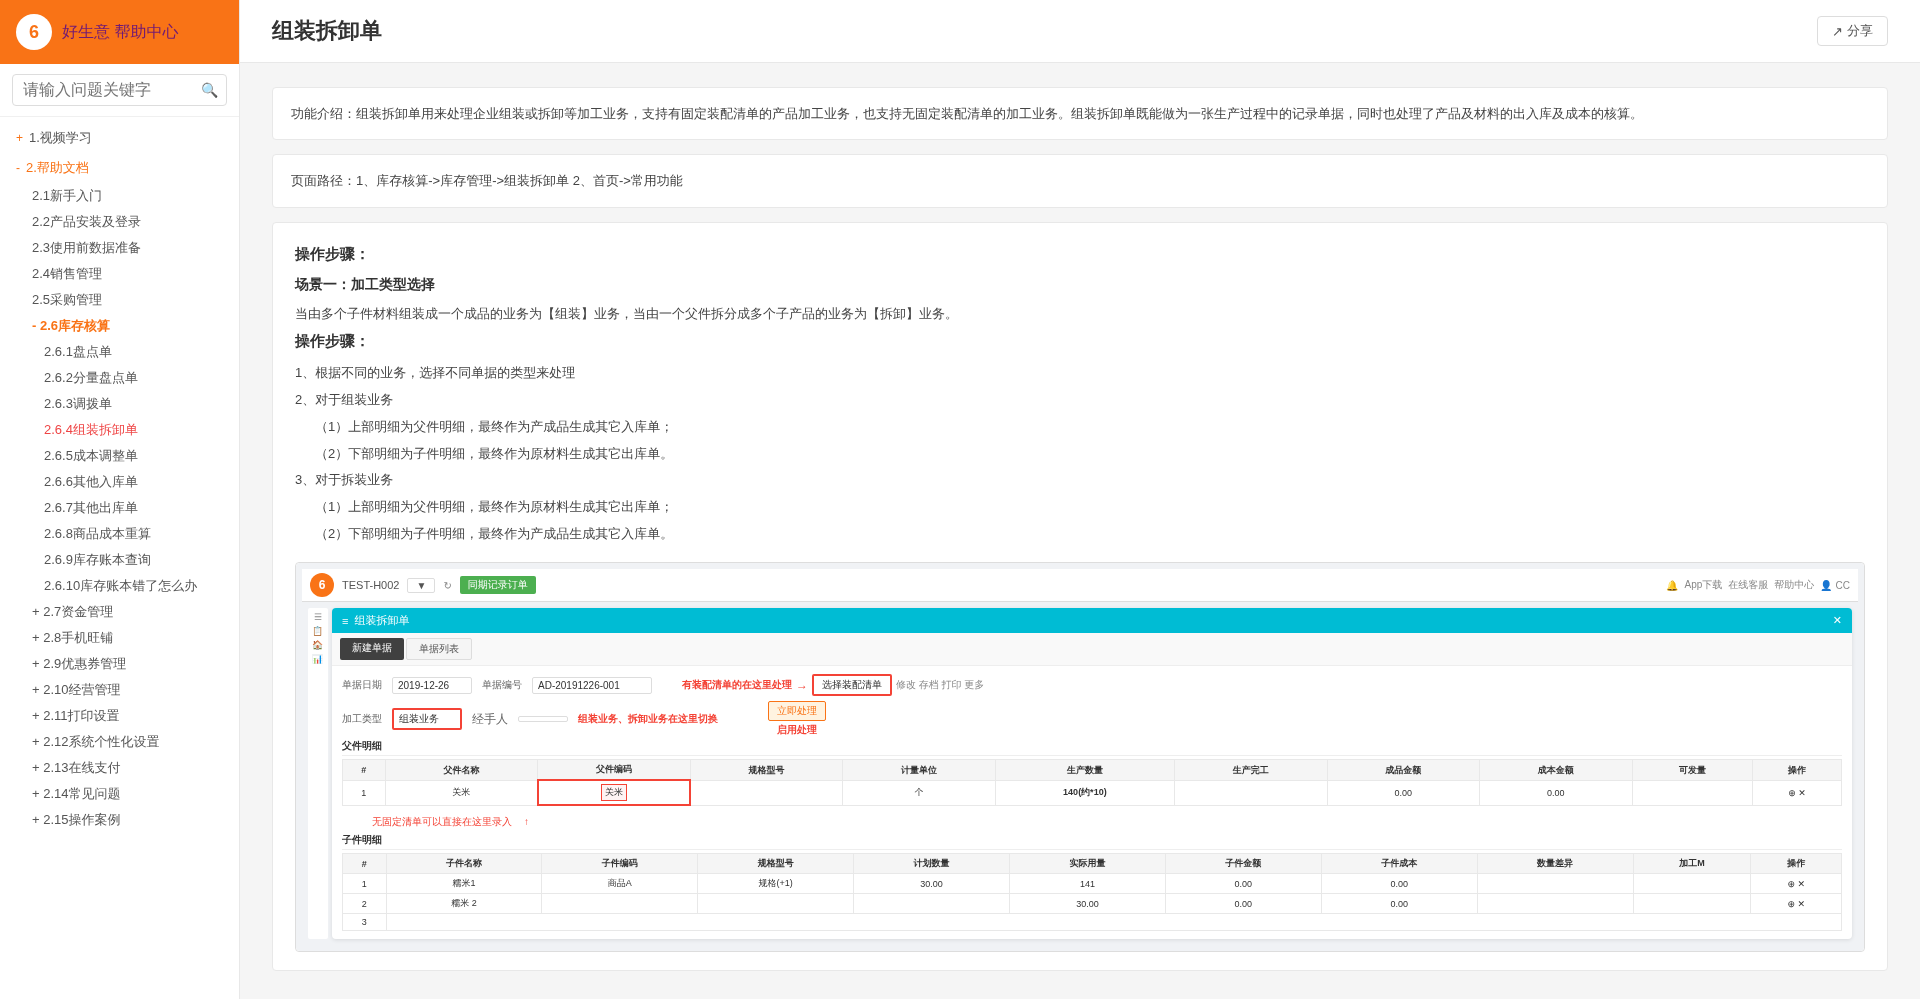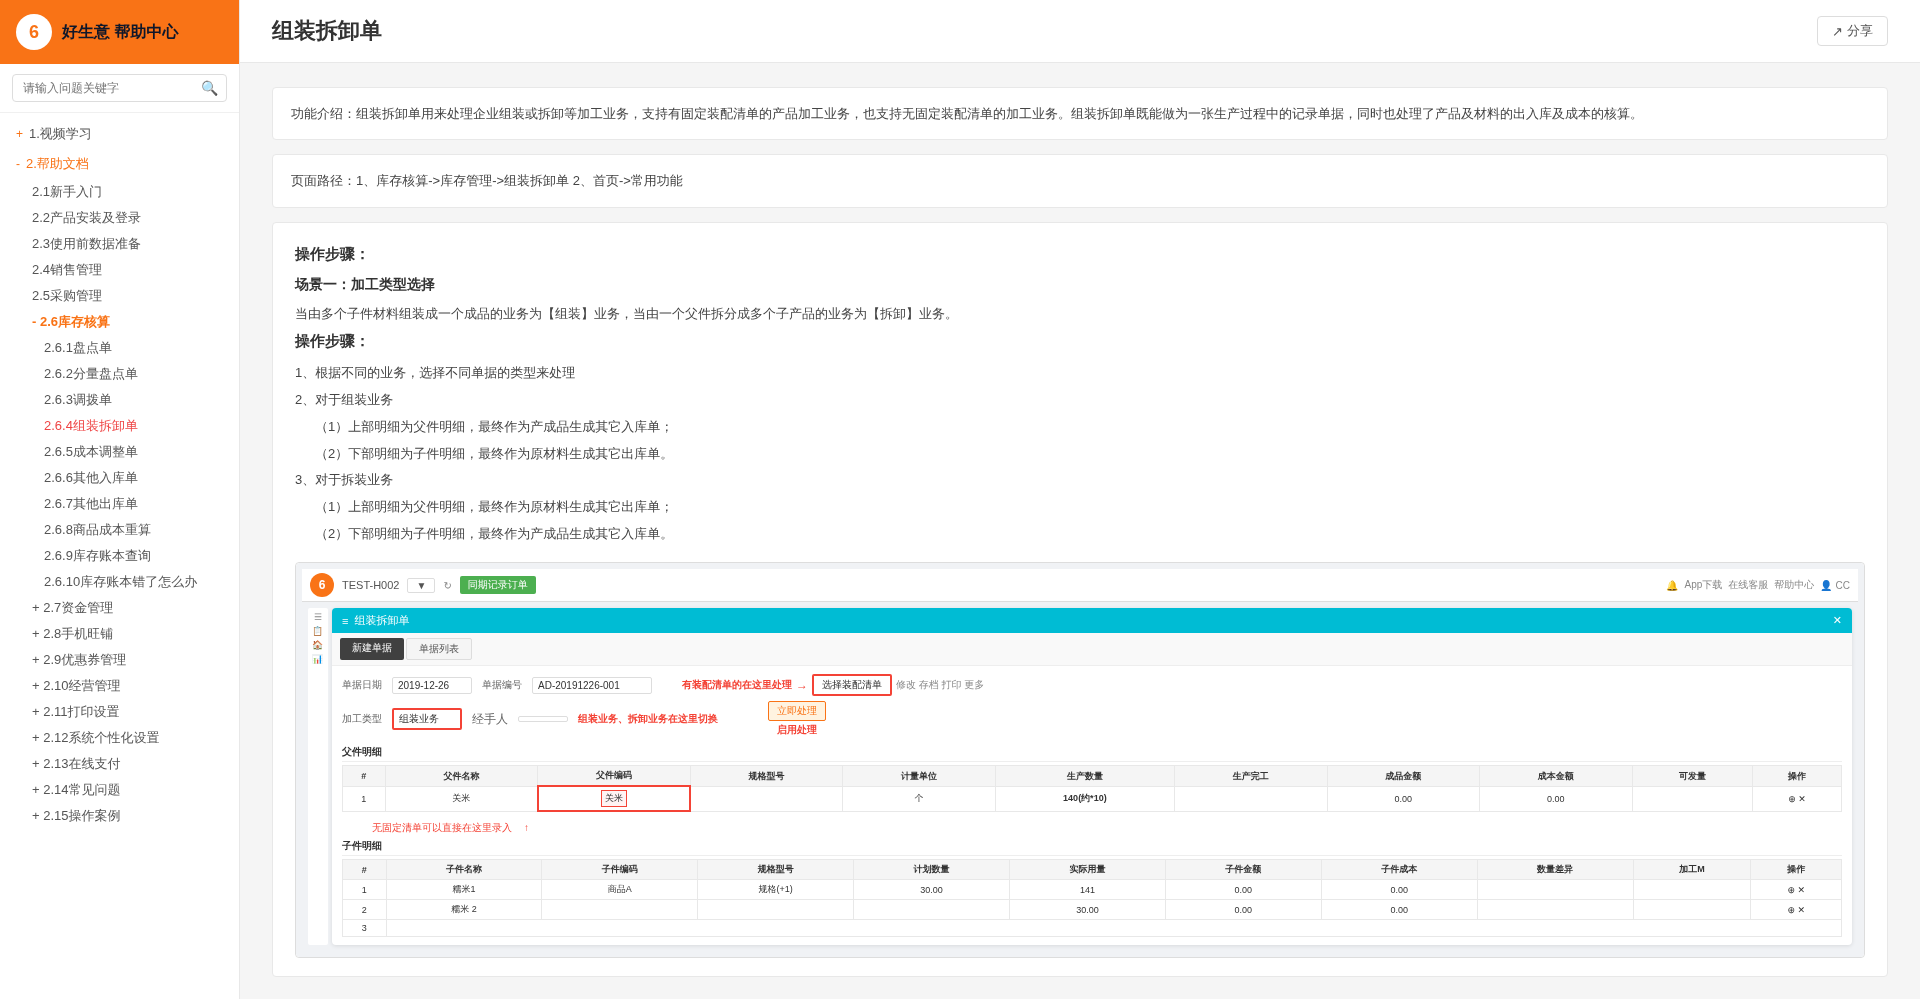--- a/index.html
+++ b/index.html
@@ -24,35 +24,35 @@
       flex-shrink: 0;
     }
     #logo-circle {
       width: 36px; height: 36px;
       background: #fff;
       border-radius: 50%;
       display: flex; align-items: center; justify-content: center;
       font-size: 18px; font-weight: bold; color: #f97316;
     }
     #app-title {
-      color: #0f172a;
+      color: #701a75;
       font-size: 16px;
-      font-weight: bold;
+      font-weight: normal;
     }
     #search-bar {
       padding: 10px 12px;
       border-bottom: 1px solid #f0f0f0;
       flex-shrink: 0;
     }
     #search-bar input {
       width: 100%;
       border: 1px solid #ddd;
       border-radius: 4px;
       padding: 6px 30px 6px 10px;
-      font-size: 12px;
+      font-size: 16px;
       outline: none;
       color: #999;
     }
     #search-bar-wrapper {
       position: relative;
     }
     #search-icon-span {
       position: absolute; right: 8px; top: 50%; transform: translateY(-50%);
       color: #999; font-size: 14px;
     }
@@ -392,21 +392,21 @@
                     <div style="position:relative;display:flex;align-items:center;gap:4px;margin-left:20px;">
                       <span style="color:#f44336;font-size:10px;font-weight:bold;white-space:nowrap;">有装配清单的在这里处理</span>
                       <div style="display:flex;align-items:center;gap:4px;">
                         <span style="color:#f44336;font-size:12px;">→</span>
                         <div style="border:2px solid #f44336;padding:2px 8px;border-radius:2px;font-size:10px;color:#333;background:#fff;">选择装配清单</div>
                         <span style="color:#888;font-size:10px;">修改 存档 打印 更多</span>
                       </div>
                     </div>
                   </div>
 
-                  <div style="display:flex;gap:10px;align-items:center;margin-bottom:8px;font-size:10px;">
+                  <div style="display:flex;gap:10px;align-items:center;margin-bottom:2px;font-size:10px;">
                     <span style="color:#666;">加工类型</span>
                     <div style="border:2px solid #f44336;padding:2px 5px;border-radius:2px;background:#fff;min-width:70px;font-size:10px;color:#333;position:relative;">
                       <span>组装业务</span>
                     </div>
                     <span style="color:#666;font-size:12px;">经手人</span>
                     <div style="border:1px solid #ddd;padding:2px 5px;border-radius:2px;background:#fff;min-width:50px;font-size:10px;"></div>
 
                     <div style="display:flex;align-items:flex-end;gap:4px;">
                       <span style="color:#f44336;font-size:10px;font-weight:bold;white-space:nowrap;">组装业务、拆卸业务在这里切换</span>
                     </div>

